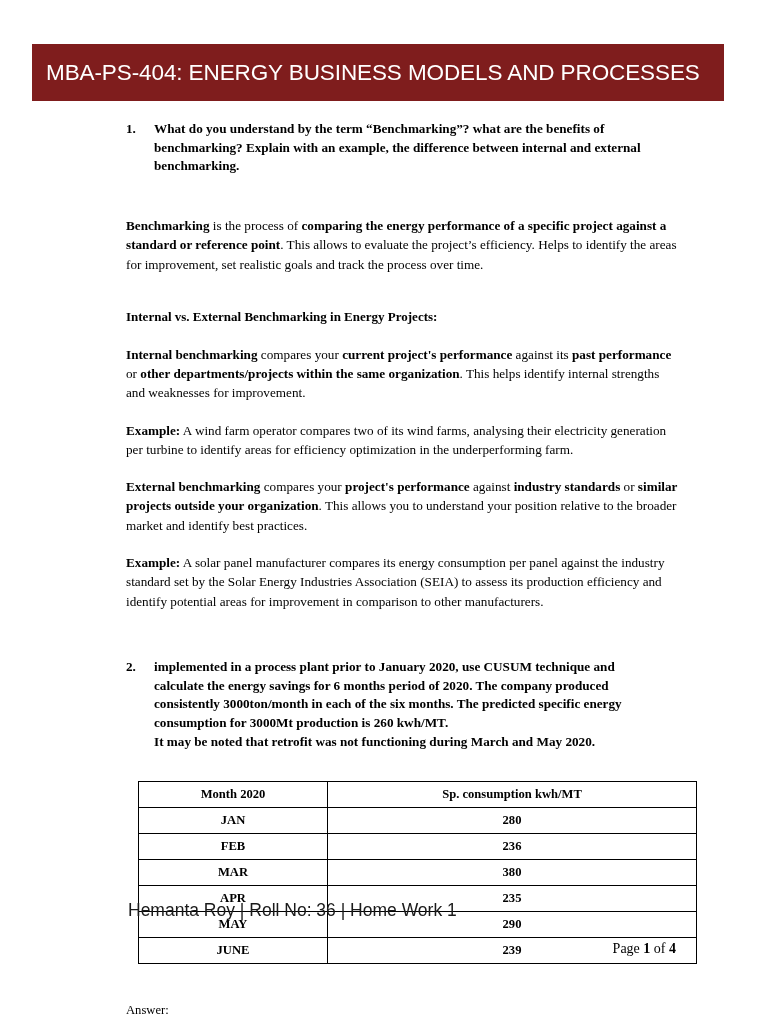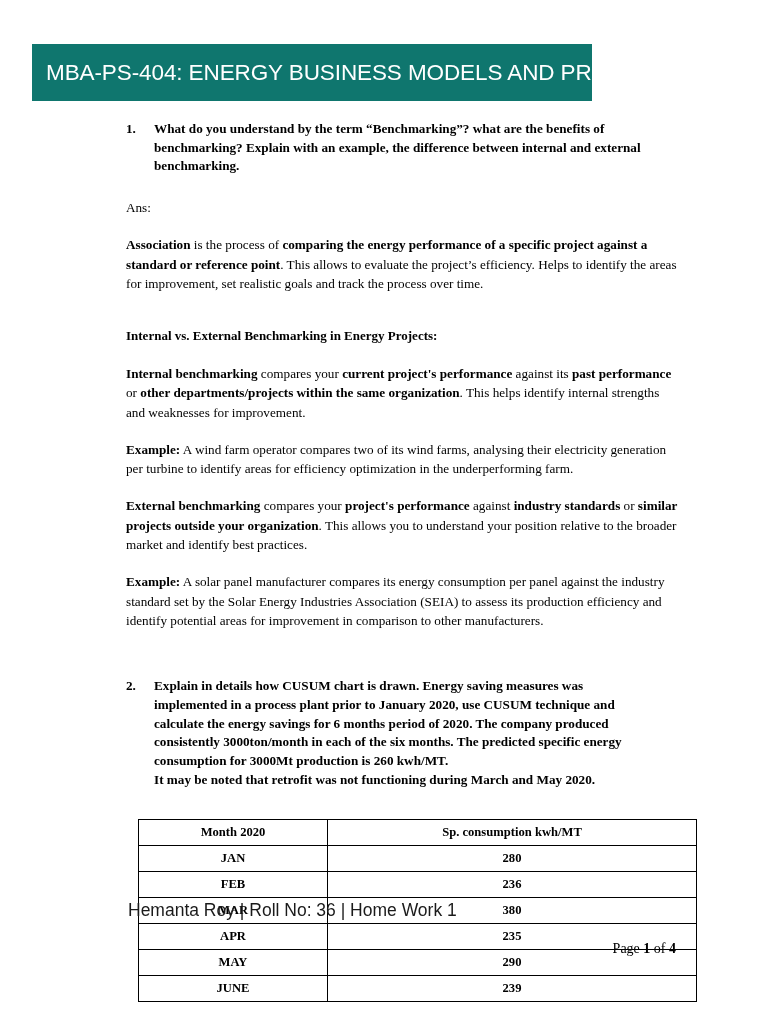--- a/index.html
+++ b/index.html
@@ -22,23 +22,23 @@
     position: absolute;
     inset: 0;
     background: #ffffff;
   }
 
   
   .title-banner {
     position: absolute;
     left: 32px;
     top: 44px;
-    width: 560px;
+    width: 692px;
     height: 57px;
-    background: #0f766e;
+    background: #7f1d1d;
     display: flex;
     align-items: center;
   }
   .title-banner .title-text {
     font-family: "Liberation Sans", "DejaVu Sans", sans-serif;
     font-size: 22.5px;
     font-weight: 400;
     letter-spacing: -0.1px;
     color: #ffffff;
     padding-left: 14px;
@@ -156,25 +156,24 @@
       <span class="q-num">1.</span>
       <span class="q-body">
         <span class="q-line">What do you understand by the term “Benchmarking”? what are the benefits of</span>
         <span class="q-line">benchmarking? Explain with an example, the difference between internal and external</span>
         <span class="q-line">benchmarking.</span>
       </span>
     </div>
 
     <div class="gap-ans"></div>
 
-    <p class="para">Ans:</p>
-
-    <div class="gap-md"></div>
-
-    <p class="para"><b>Association</b><span> is the process of </span><b>comparing the energy performance of a specific project against a standard or reference point</b><span>. This allows to evaluate the project’s efficiency. Helps to identify the areas for improvement, set realistic goals and track the process over time.</span></p>
+
+    <div class="gap-md"></div>
+
+    <p class="para"><b>Benchmarking</b><span> is the process of </span><b>comparing the energy performance of a specific project against a standard or reference point</b><span>. This allows to evaluate the project’s efficiency. Helps to identify the areas for improvement, set realistic goals and track the process over time.</span></p>
 
     <div class="gap-xl"></div>
 
     <p class="heading-bold">Internal vs. External Benchmarking in Energy Projects:</p>
 
     <div class="gap-md"></div>
 
     <p class="para"><b>Internal benchmarking</b><span> compares your </span><b>current project's performance</b><span> against its </span><b>past performance</b><span> or </span><b>other departments/projects within the same organization</b><span>. This helps identify internal strengths and weaknesses for improvement.</span></p>
 
     <div class="gap-md"></div>
@@ -188,21 +187,20 @@
     <div class="gap-md"></div>
 
     <p class="para"><b>Example:</b><span> A solar panel manufacturer compares its energy consumption per panel against the industry standard set by the Solar Energy Industries Association (SEIA) to assess its production efficiency and identify potential areas for improvement in comparison to other manufacturers.</span></p>
 
     <div class="gap-xl"></div>
     <div class="gap-sm"></div>
 
     <div class="question">
       <span class="q-num">2.</span>
       <span class="q-body">
-        <span class="q-line">Explain in details how CUSUM chart is drawn. Energy saving measures was</span>
         <span class="q-line">implemented in a process plant prior to January 2020, use CUSUM technique and</span>
         <span class="q-line">calculate the energy savings for 6 months period of 2020. The company produced</span>
         <span class="q-line">consistently 3000ton/month in each of the six months. The predicted specific energy</span>
         <span class="q-line">consumption for 3000Mt production is 260 kwh/MT.</span>
         <span class="q-line">It may be noted that retrofit was not functioning during March and May 2020.</span>
       </span>
     </div>
 
     <div class="gap-md"></div>
 

